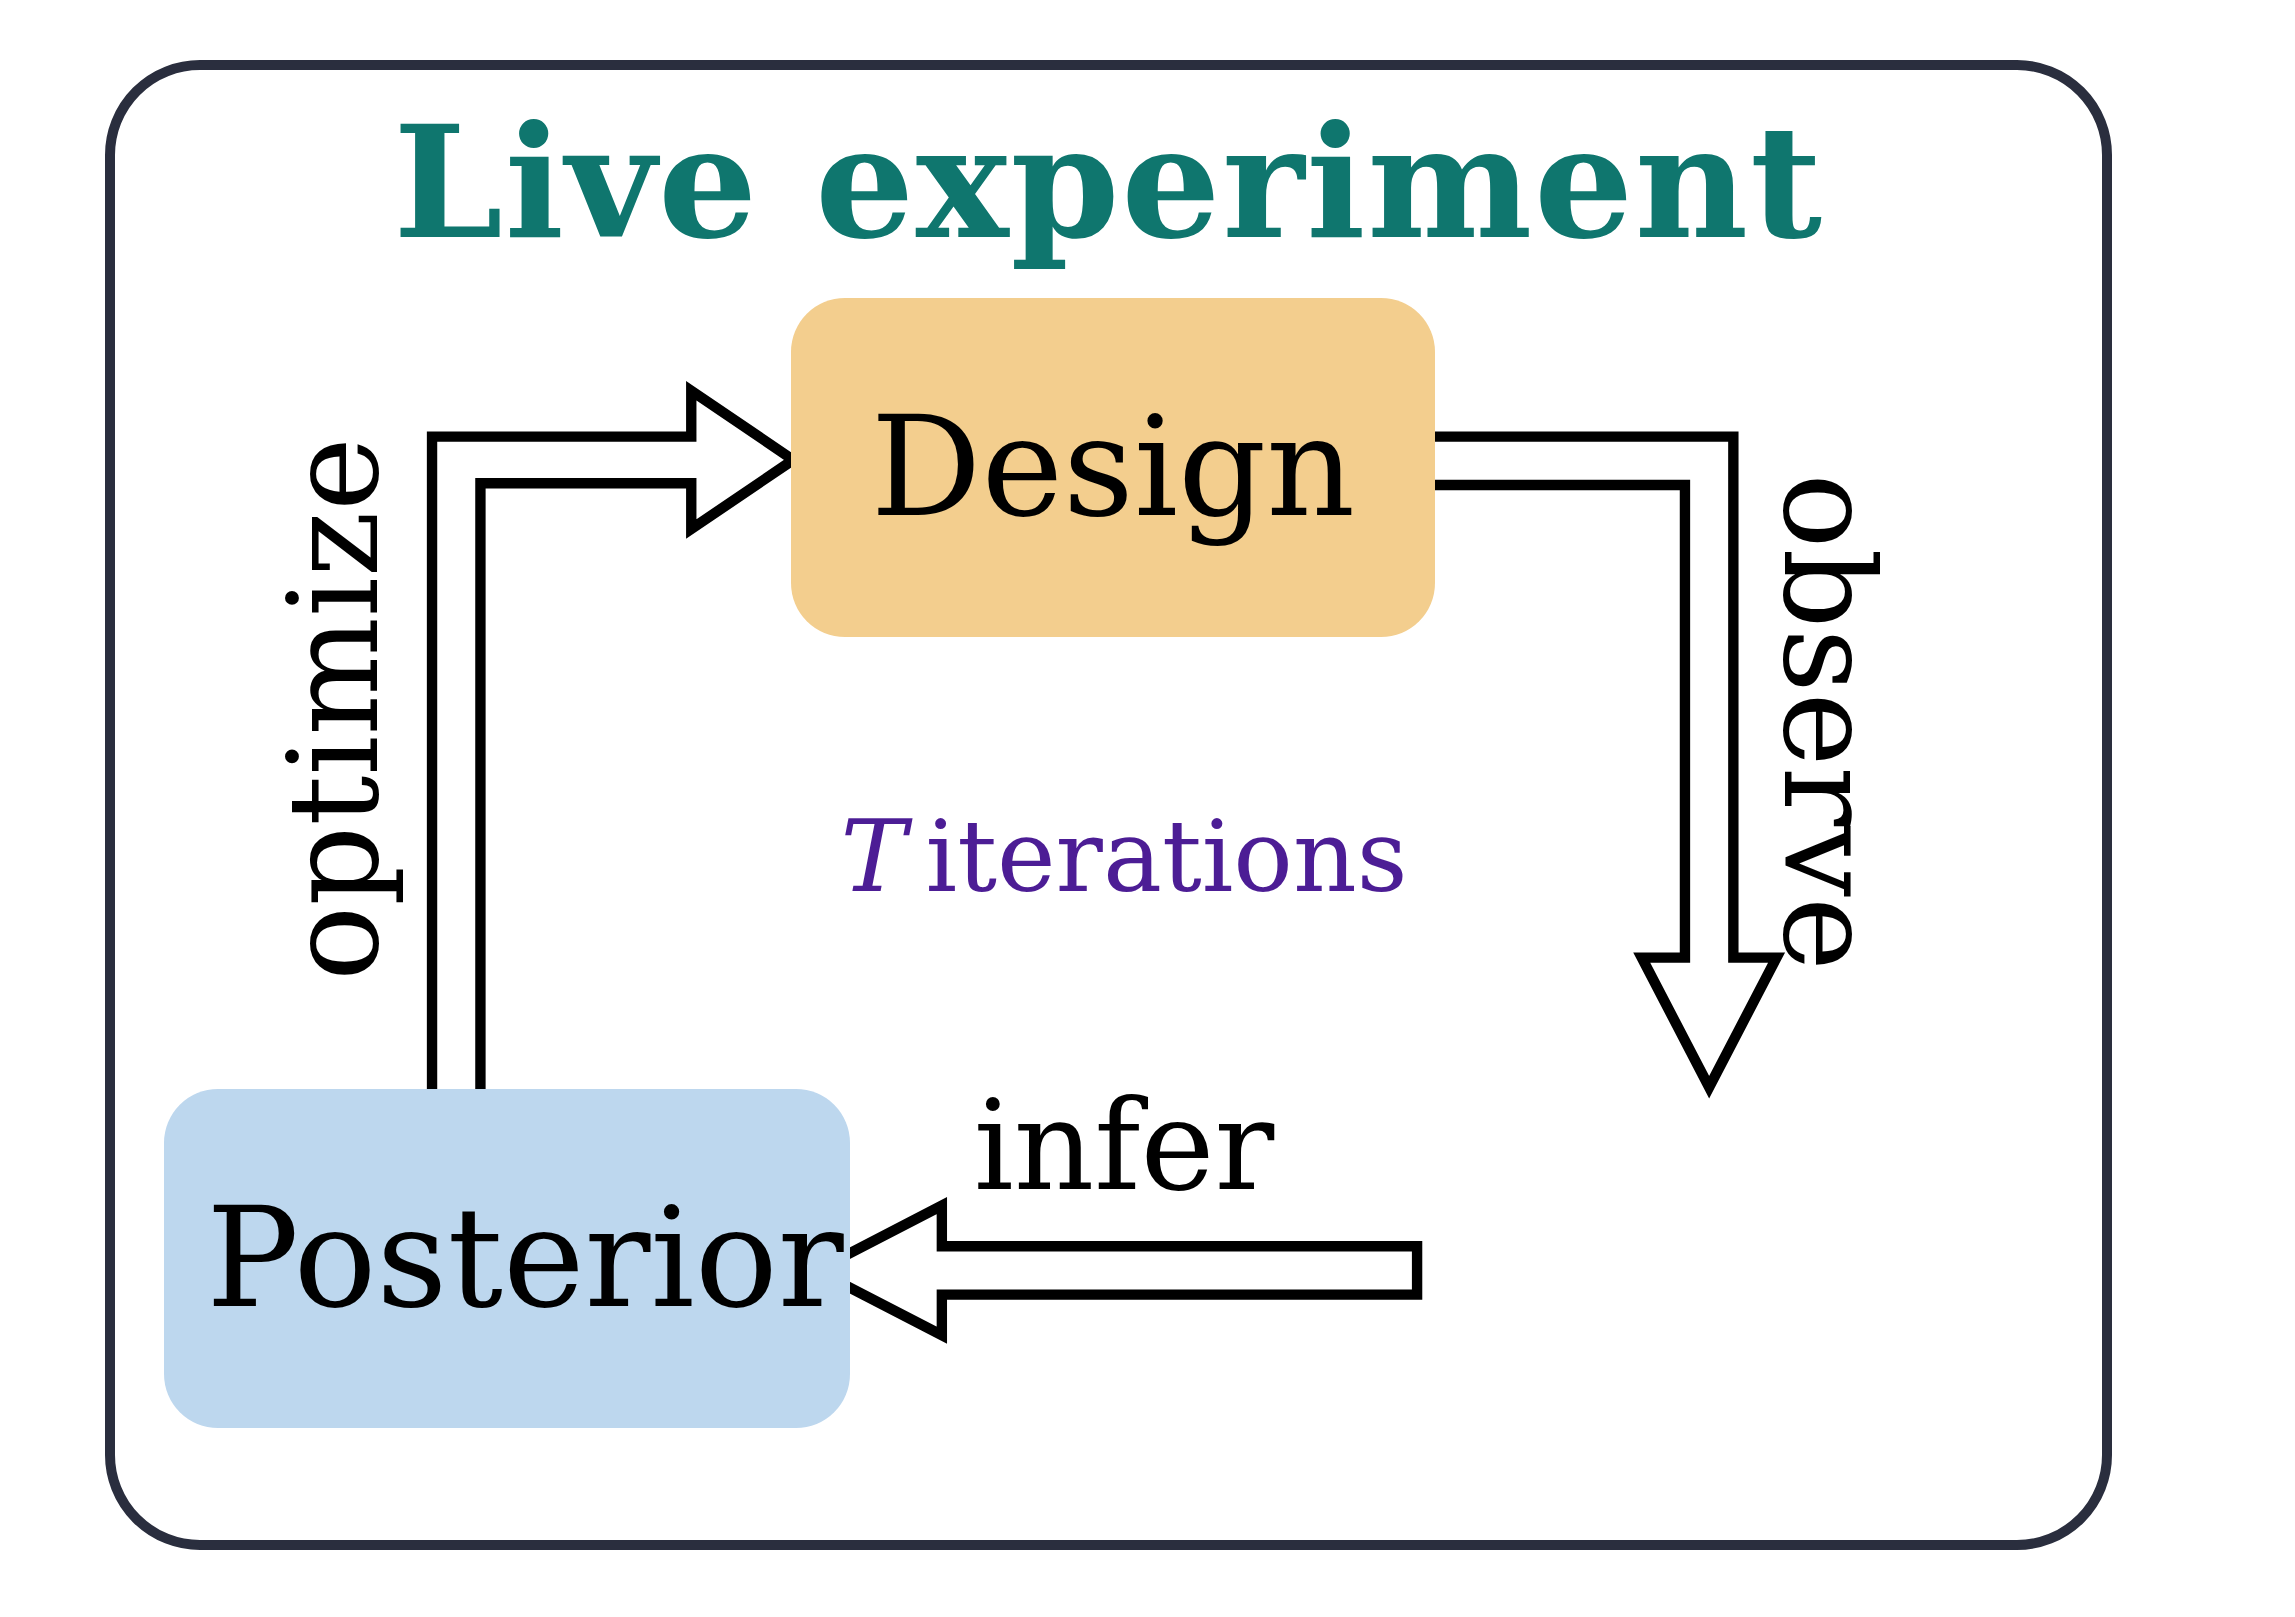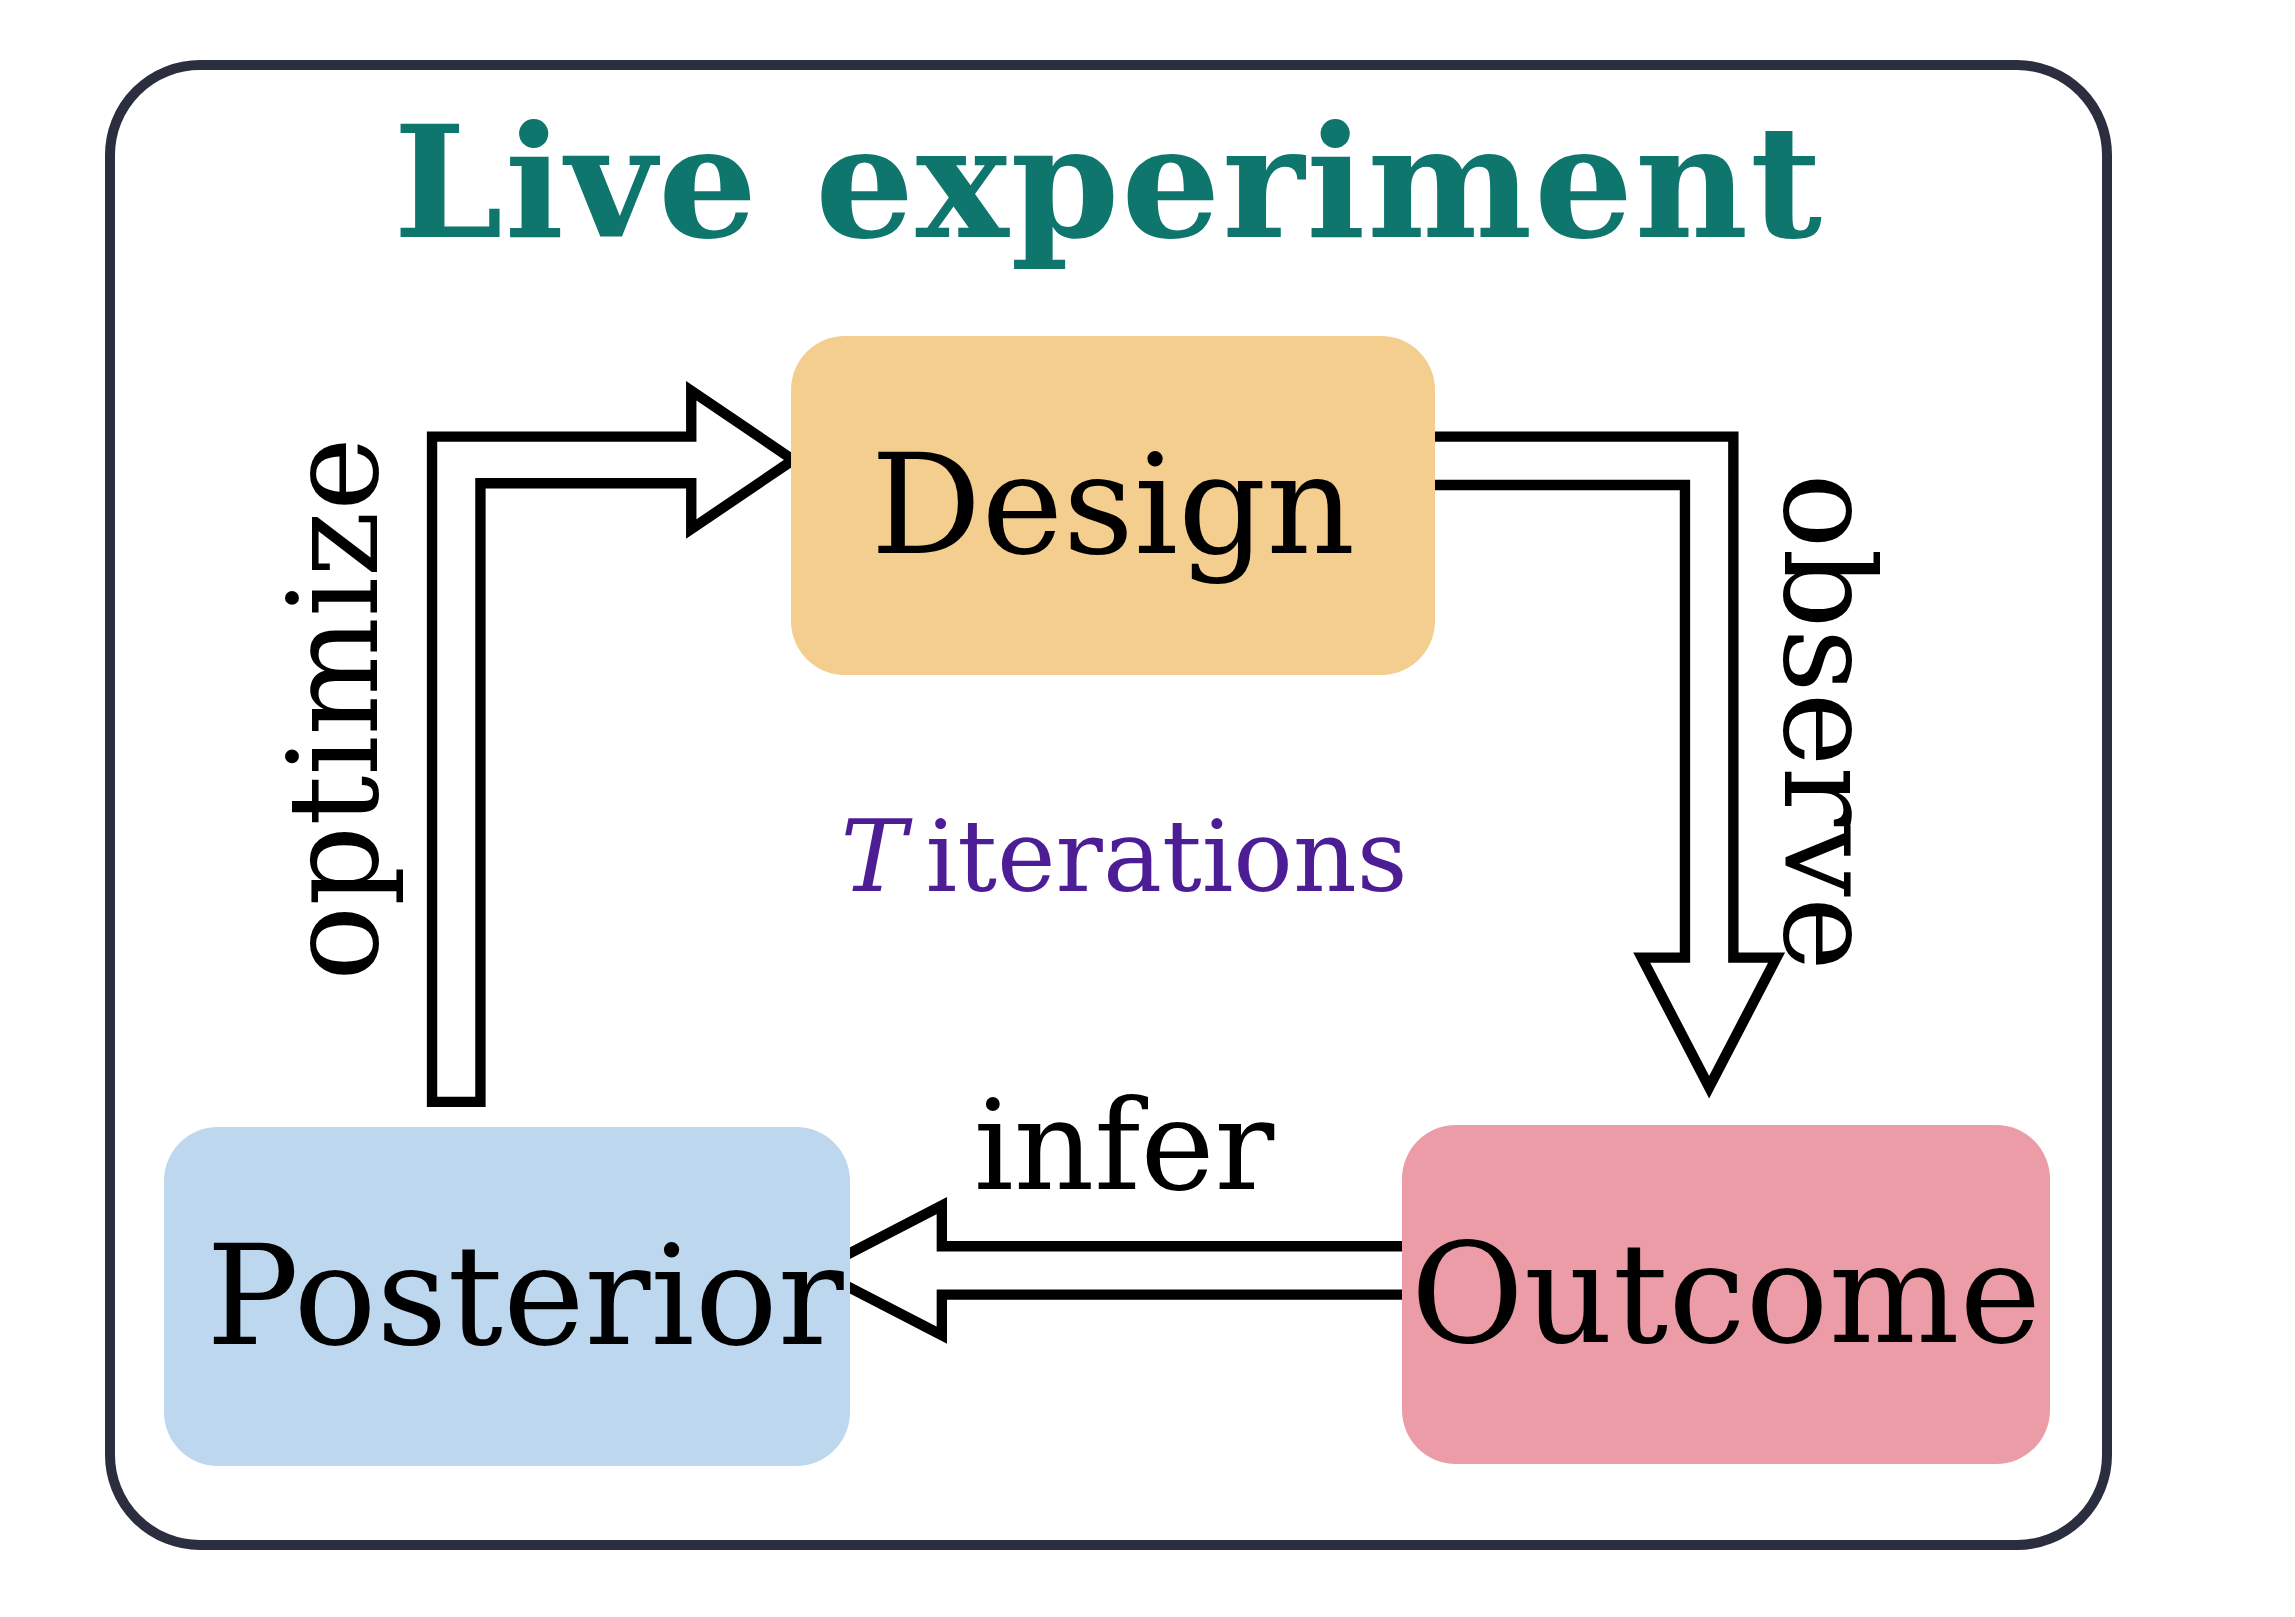--- a/index.html
+++ b/index.html
@@ -40,21 +40,20 @@
     line-height: 1;
     letter-spacing: 1.7px;
   }
   .node {
     position: absolute;
     border-radius: 54px;
     display: flex;
     align-items: center;
     justify-content: center;
     z-index: 3;
-    margin-top: 38px;
   }
   .node-label {
     font-size: 138px;
     color: #000000;
     line-height: 1;
     white-space: nowrap;
   }
   .node-design   { left: 791px;  top: 298px;  width: 644px; height: 339px; }
   .node-posterior{ left: 164px;  top: 1089px; width: 650px; height: 339px; }
   .node-outcome  { left: 1402px; top: 1087px; width: 648px; height: 339px; }
@@ -123,23 +122,20 @@
   </svg>
 
   <div class="node node-design" style="background-color: rgb(243, 206, 142);">
     <span class="node-label">Design</span>
   </div>
 
   <div class="node node-posterior" style="background-color: rgb(189, 215, 238); padding-left: 36px;">
     <span class="node-label">Posterior</span>
   </div>
 
-  <div class="node node-outcome" style="background-color: rgb(235, 156, 167);">
-    <span class="node-label">Outcome</span>
-  </div>
 
   <div class="edge-label edge-label-optimize">optimize</div>
 
   <div class="edge-label edge-label-observe">observe</div>
 
   <div class="edge-label edge-label-infer">infer</div>
 
   <div class="annotation">
     <span class="sym">T</span><span>iterations</span>
   </div>

